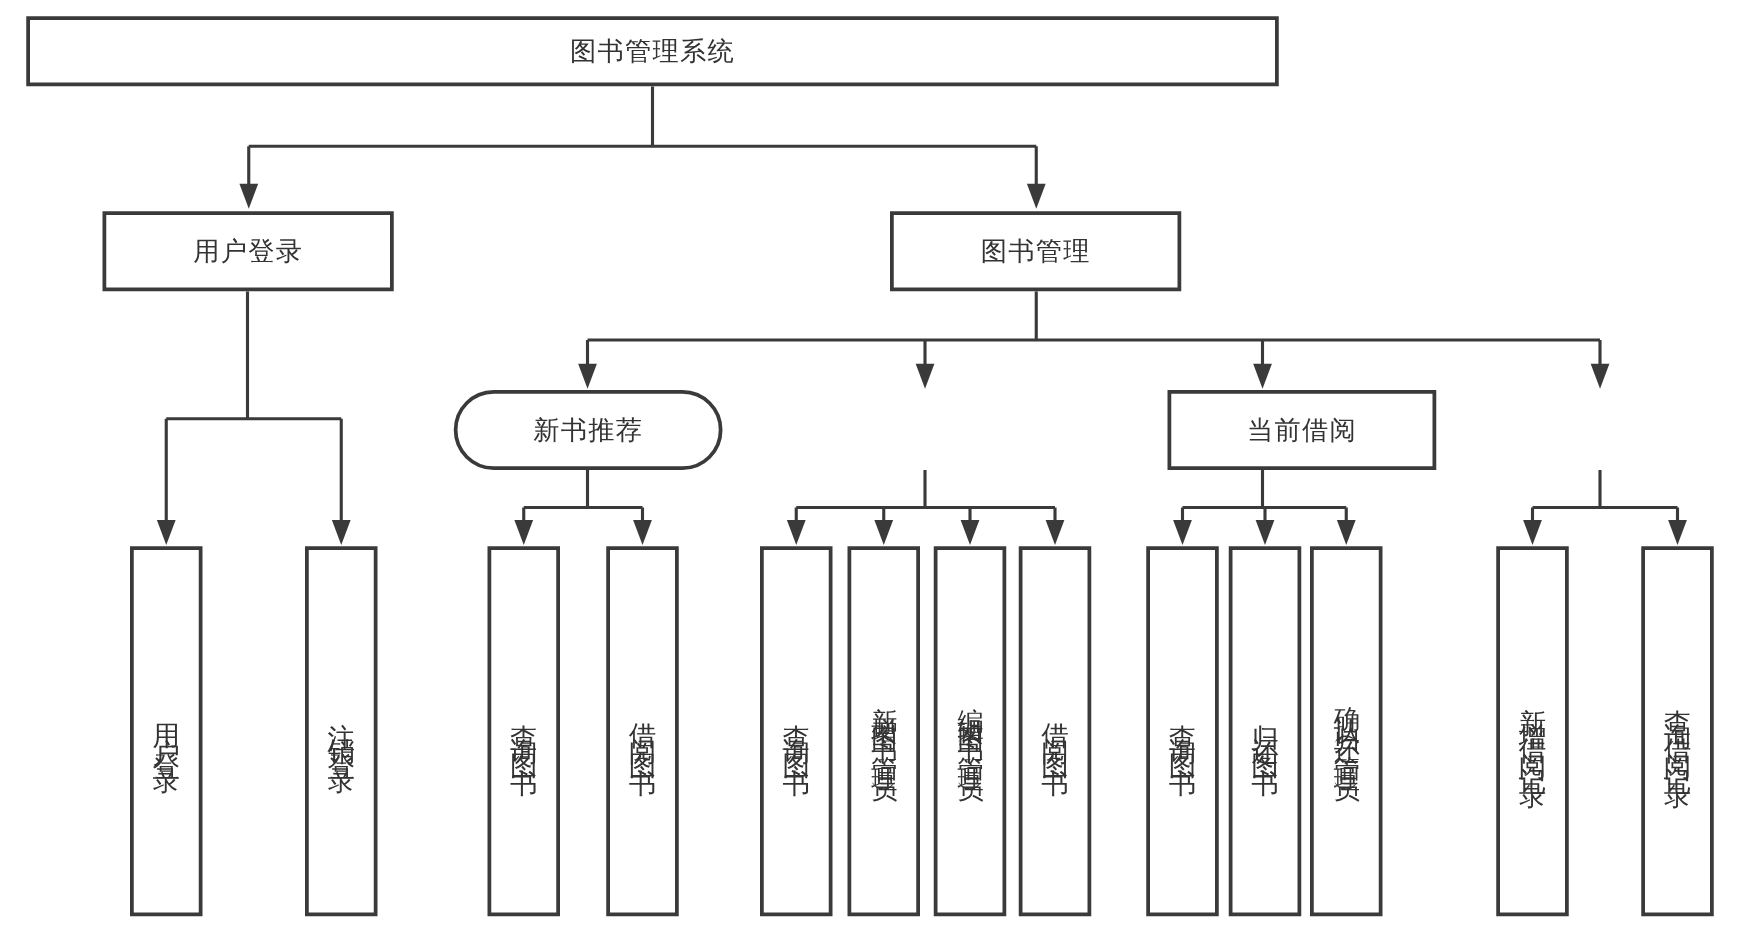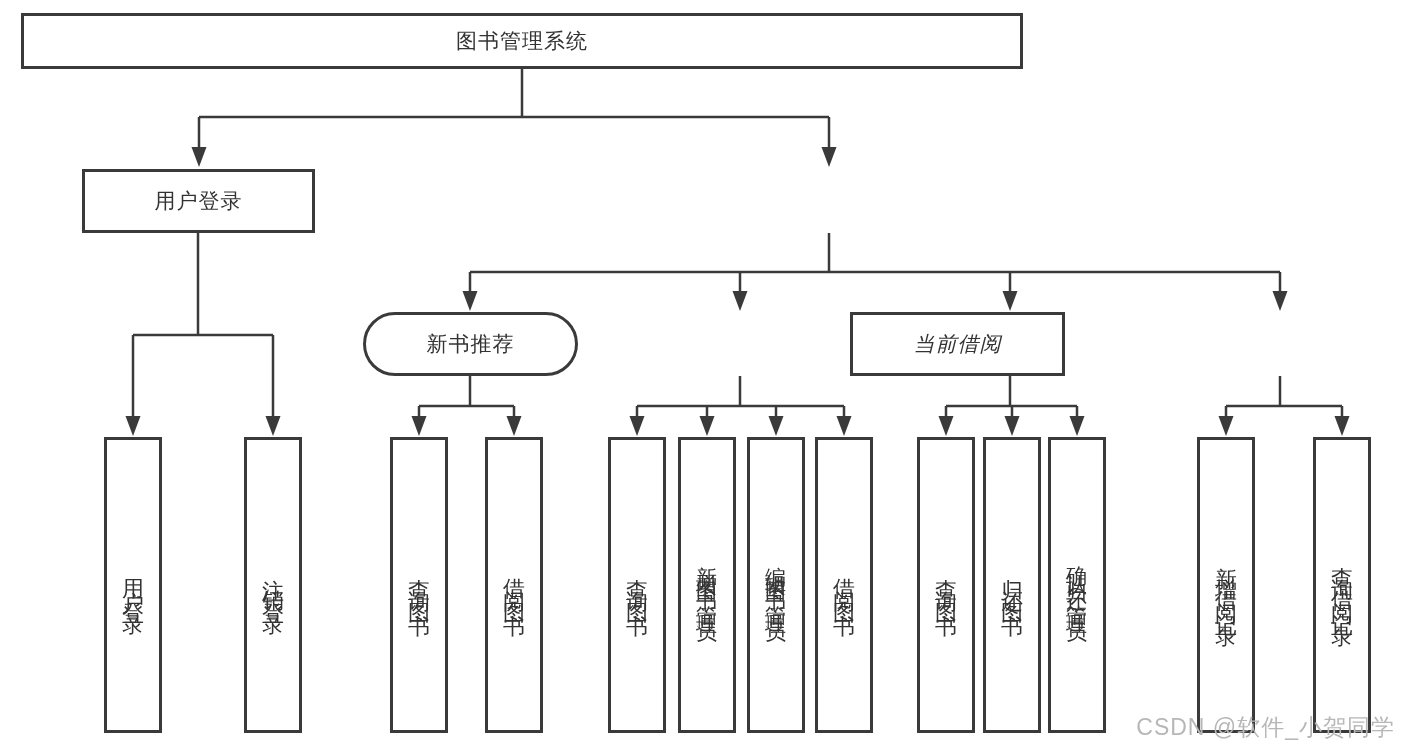--- a/index.html
+++ b/index.html
@@ -124,23 +124,24 @@
       <polygon points="1069.5,416 1084.5,416 1077,436"></polygon>
 
       <polygon points="1218.5,416 1233.5,416 1226,436"></polygon>
       <polygon points="1334.5,416 1349.5,416 1342,436"></polygon>
     </g>
   </svg>
 
   <div class="node root hlabel">图书管理系统</div>
 
   <div class="node lvl2 hlabel" style="left:82px;">用户登录</div>
+  <div class="node lvl2 hlabel" style="left:712px;">图书管理</div>
 
   <div class="node lvl3 hlabel" style="left:363px;border-radius:32px;">新书推荐</div>
-  <div class="node lvl3 hlabel" style="left:850px;font-style:italic;">当前借阅</div>
+  <div class="node lvl3 hlabel" style="left:934px;">当前借阅</div>
 
   <div class="node leaf" style="left:104px;">
     <span>用户登录</span>
   </div>
   <div class="node leaf" style="left:244px;">
     <span>注销登录</span>
   </div>
 
   <div class="node leaf" style="left:390px;">
     <span>查询图书</span>
@@ -172,15 +173,14 @@
     <span>确认归还（管理员）</span>
   </div>
 
   <div class="node leaf" style="left:1197px;">
     <span>新增借阅记录</span>
   </div>
   <div class="node leaf" style="left:1313px;">
     <span>查询借阅记录</span>
   </div>
 
-  <div class="watermark">CSDN @软件_小贺同学</div>
 
 </div>
 
 </body></html>

